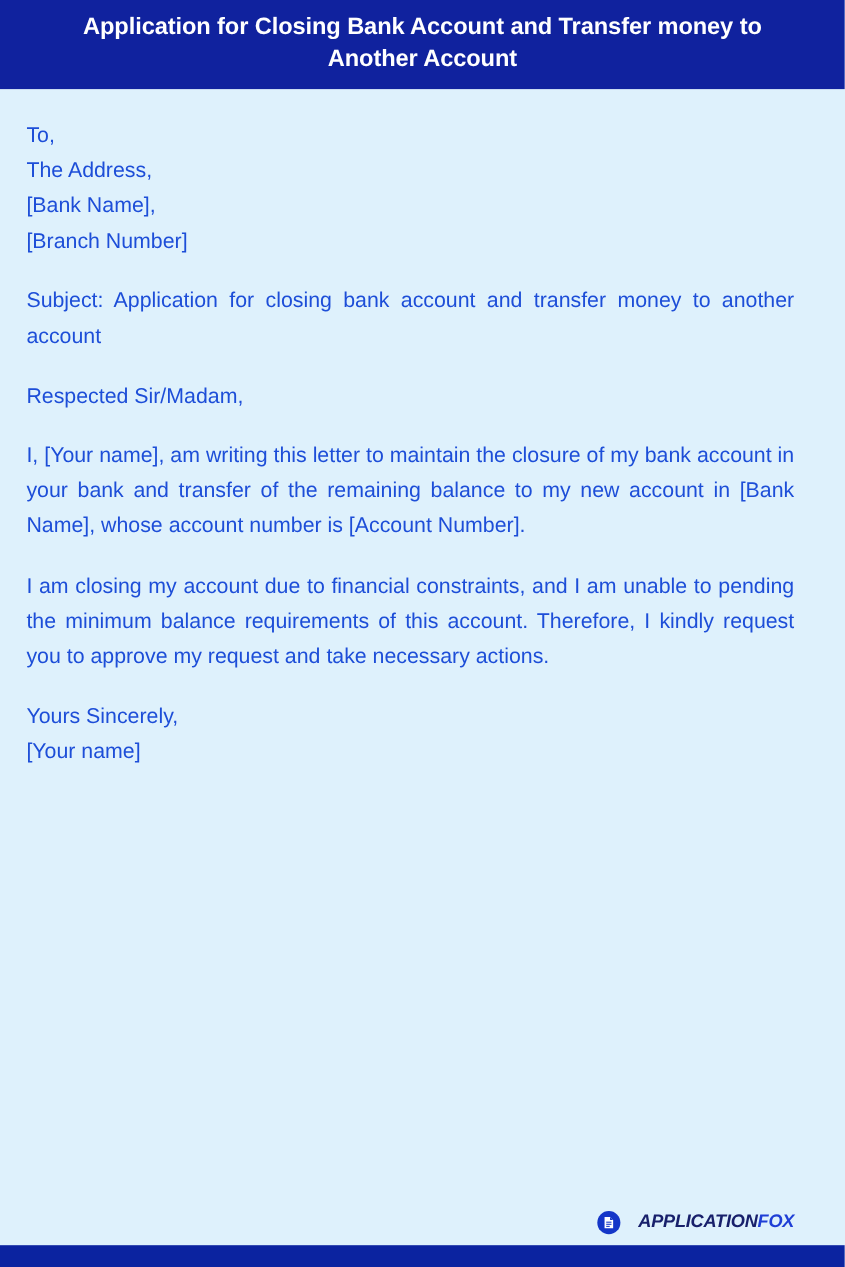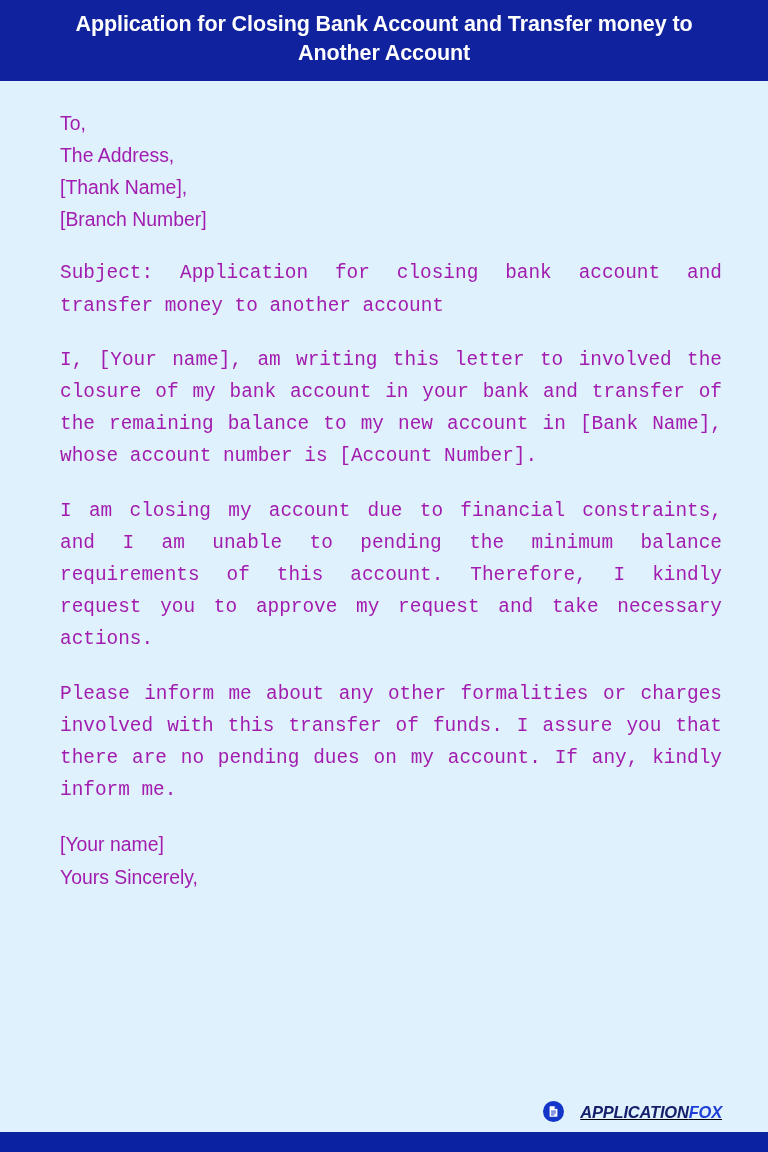--- a/index.html
+++ b/index.html
@@ -32,49 +32,47 @@
   .header-title {
     color: #ffffff;
     font-size: 21.5px;
     font-weight: bold;
     line-height: 1.34;
     text-align: center;
     letter-spacing: -0.1px;
   }
   .letter-body {
     flex: 1 1 auto;
-    padding: 26px 46px 0 60px;
+    padding: 26px 46px 0 24px;
     box-sizing: border-box;
-    color: #a21caf;
+    color: #1d4ed8;
     font-size: 19.4px;
     line-height: 32.2px;
   }
   .block {
     margin: 0 0 22px 0;
   }
   .block.justified {
     text-align: justify;
     text-align-last: left;
-    font-family: Liberation Mono, monospace;
   }
   .line {
     display: block;
     white-space: pre;
   }
   .footer-logo-row {
     padding: 0 46px 10px 0;
     display: flex;
     justify-content: flex-end;
     align-items: center;
   }
   .logo {
     display: flex;
-    align-items: flex-end;
+    align-items: flex-start;
     gap: 16px;
-    text-decoration: underline;
   }
   .logo-badge {
     width: 21px;
     height: 21px;
     border-radius: 50%;
     background: #1436c8;
     display: flex;
     align-items: center;
     justify-content: center;
     flex: 0 0 auto;
@@ -100,37 +98,37 @@
 
   <div class="header-band">
     <div class="header-title">Application for Closing Bank Account and Transfer money to Another Account</div>
   </div>
 
   <div class="letter-body">
 
     <div class="block">
       <span class="line">To,</span>
       <span class="line">The Address,</span>
-      <span class="line">[Thank Name],</span>
+      <span class="line">[Bank Name],</span>
       <span class="line">[Branch Number]</span>
     </div>
 
     <div class="block justified">Subject: Application for closing bank account and transfer money to another account</div>
 
+    <div class="block">Respected Sir/Madam,</div>
 
-    <div class="block justified">I, [Your name], am writing this letter to involved the closure of my bank account in your bank and transfer of the remaining balance to my new account in [Bank Name], whose account number is [Account Number].</div>
+    <div class="block justified">I, [Your name], am writing this letter to maintain the closure of my bank account in your bank and transfer of the remaining balance to my new account in [Bank Name], whose account number is [Account Number].</div>
 
     <div class="block justified">I am closing my account due to financial constraints, and I am unable to pending the minimum balance requirements of this account. Therefore, I kindly request you to approve my request and take necessary actions.</div>
 
-    <div class="block justified">Please inform me about any other formalities or charges involved with this transfer of funds. I assure you that there are no pending dues on my account. If any, kindly inform me.</div>
 
 
     <div class="block">
+      <span class="line">Yours Sincerely,</span>
       <span class="line">[Your name]</span>
-      <span class="line">Yours Sincerely,</span>
     </div>
 
   </div>
 
   <div class="footer-logo-row">
     <div class="logo">
       <span class="logo-badge">
         <svg width="13" height="13" viewBox="0 0 13 13" aria-hidden="true">
           <path d="M2.6 1.3 h5.0 l2.8 2.8 v7.6 h-7.8 z" fill="#ffffff"></path>
           <path d="M7.6 1.3 l2.8 2.8 h-2.8 z" fill="#1436c8"></path>

